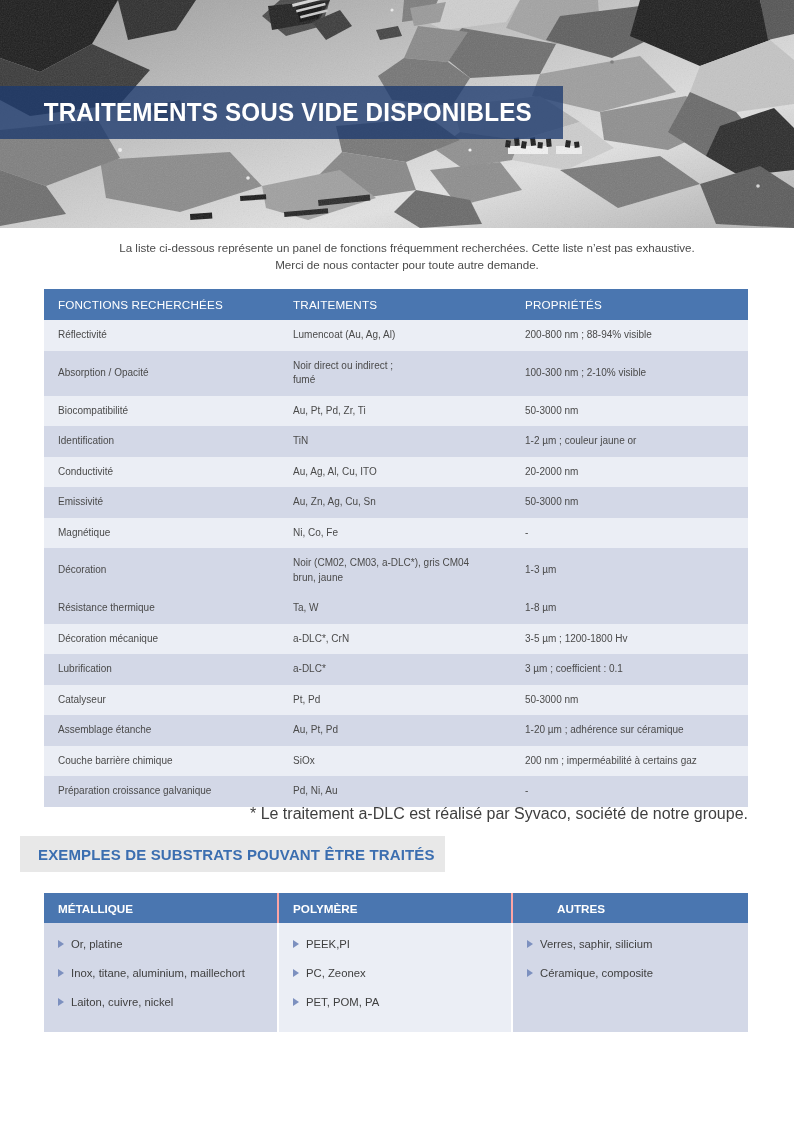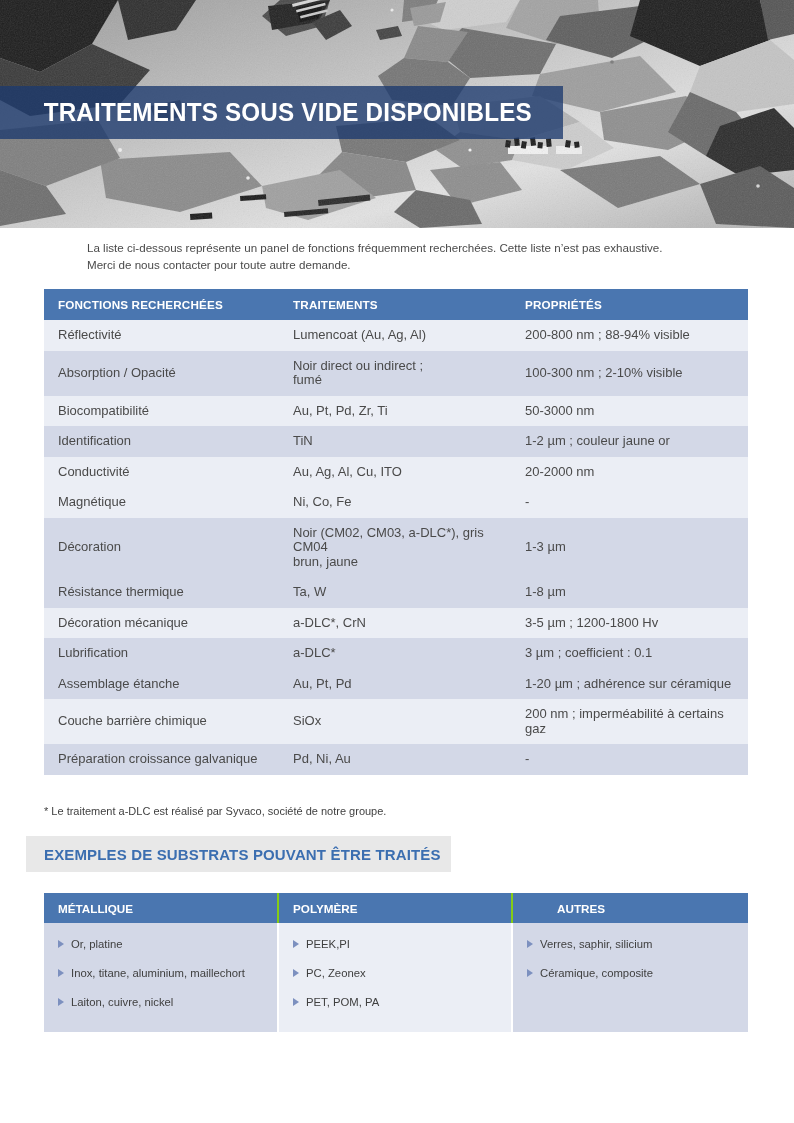--- a/index.html
+++ b/index.html
@@ -40,68 +40,69 @@
   }
 
   
   .intro {
     position: absolute;
     left: 87px; top: 240px;
     width: 640px;
     font-size: 11.6px;
     line-height: 16.5px;
     color: #4a4a4a;
+    text-align: center;
   }
   .intro span { display:block; }
 
   
   .main-table {
     position: absolute;
     left: 44px; top: 289px;
     width: 704px;
     border-collapse: collapse;
     table-layout: fixed;
   }
   .main-table th {
     background: #4a76b0;
     color: #ffffff;
     font-size: 11.7px;
-    font-weight: bold;
+    font-weight: normal;
     text-align: left;
     padding: 9px 0 9px 14px;
     letter-spacing: 0.15px;
     height: 31px;
   }
   .main-table td {
-    font-size: 13px;
+    font-size: 10px;
     color: #4a4a4a;
     padding: 8px 10px 8px 14px;
     vertical-align: middle;
     line-height: 14.5px;
   }
   .main-table tbody tr.odd  td { background: #ebeef5; }
   .main-table tbody tr.even td { background: #d3d8e7; }
   .col-a { width: 235px; }
   .col-b { width: 232px; }
   .col-c { width: 237px; }
   .cell-indent { padding-left: 22px; }
 
   .footnote {
     position: absolute;
     left: 44px; top: 805px;
     width: 704px;
-    text-align: left;
-    font-size: 11px;
+    text-align: right;
+    font-size: 16px;
     color: #3f3f3f;
   }
 
   
   .section-band {
     position: absolute;
-    left: 26px; top: 836px;
+    left: 20px; top: 836px;
     width: 425px; height: 36px;
     background: #e8e8e8;
     display: flex; align-items: center;
   }
   .section-band-title {
     color: #3b6eb0;
     font-size: 15px;
     font-weight: bold;
     letter-spacing: 0.15px;
     padding-left: 18px;
@@ -117,21 +118,21 @@
     table-layout: fixed;
   }
   .sub-table th {
     background: #4a76b0;
     color: #fff;
     font-size: 11.7px;
     font-weight: bold;
     text-align: left;
     padding: 8px 0 8px 14px;
     height: 30px;
-    border-right: 2px solid #84cc16;
+    border-right: 2px solid #fca5a5;
   }
   .sub-table th:last-child { border-right: none; padding-left: 44px; }
   .sub-table td {
     font-size: 11.3px;
     color: #404040;
     padding: 0;
     vertical-align: top;
     height: 96px;
     border-right: 2px solid #ffffff;
   }
@@ -291,20 +292,25 @@
         <tr class="even">
           <td>Identification</td>
           <td>TiN</td>
           <td>1-2 µm ; couleur jaune or</td>
         </tr>
         <tr class="odd">
           <td>Conductivité</td>
           <td>Au, Ag, Al, Cu, ITO</td>
           <td>20-2000 nm</td>
         </tr>
+        <tr class="even">
+          <td>Emissivité</td>
+          <td>Au, Zn, Ag, Cu, Sn</td>
+          <td>50-3000 nm</td>
+        </tr>
         <tr class="odd">
           <td>Magnétique</td>
           <td>Ni, Co, Fe</td>
           <td>-</td>
         </tr>
         <tr class="even">
           <td>Décoration</td>
           <td>Noir (CM02, CM03, a-DLC*), gris CM04<br>brun, jaune</td>
           <td>1-3 µm</td>
         </tr>
@@ -315,20 +321,25 @@
         </tr>
         <tr class="odd">
           <td>Décoration mécanique</td>
           <td>a-DLC*, CrN</td>
           <td>3-5 µm ; 1200-1800 Hv</td>
         </tr>
         <tr class="even">
           <td>Lubrification</td>
           <td>a-DLC*</td>
           <td>3 µm ; coefficient : 0.1</td>
+        </tr>
+        <tr class="odd">
+          <td>Catalyseur</td>
+          <td>Pt, Pd</td>
+          <td>50-3000 nm</td>
         </tr>
         <tr class="even">
           <td>Assemblage étanche</td>
           <td>Au, Pt, Pd</td>
           <td>1-20 µm ; adhérence sur céramique</td>
         </tr>
         <tr class="odd">
           <td>Couche barrière chimique</td>
           <td>SiOx</td>
           <td>200 nm ; imperméabilité à certains gaz</td>

